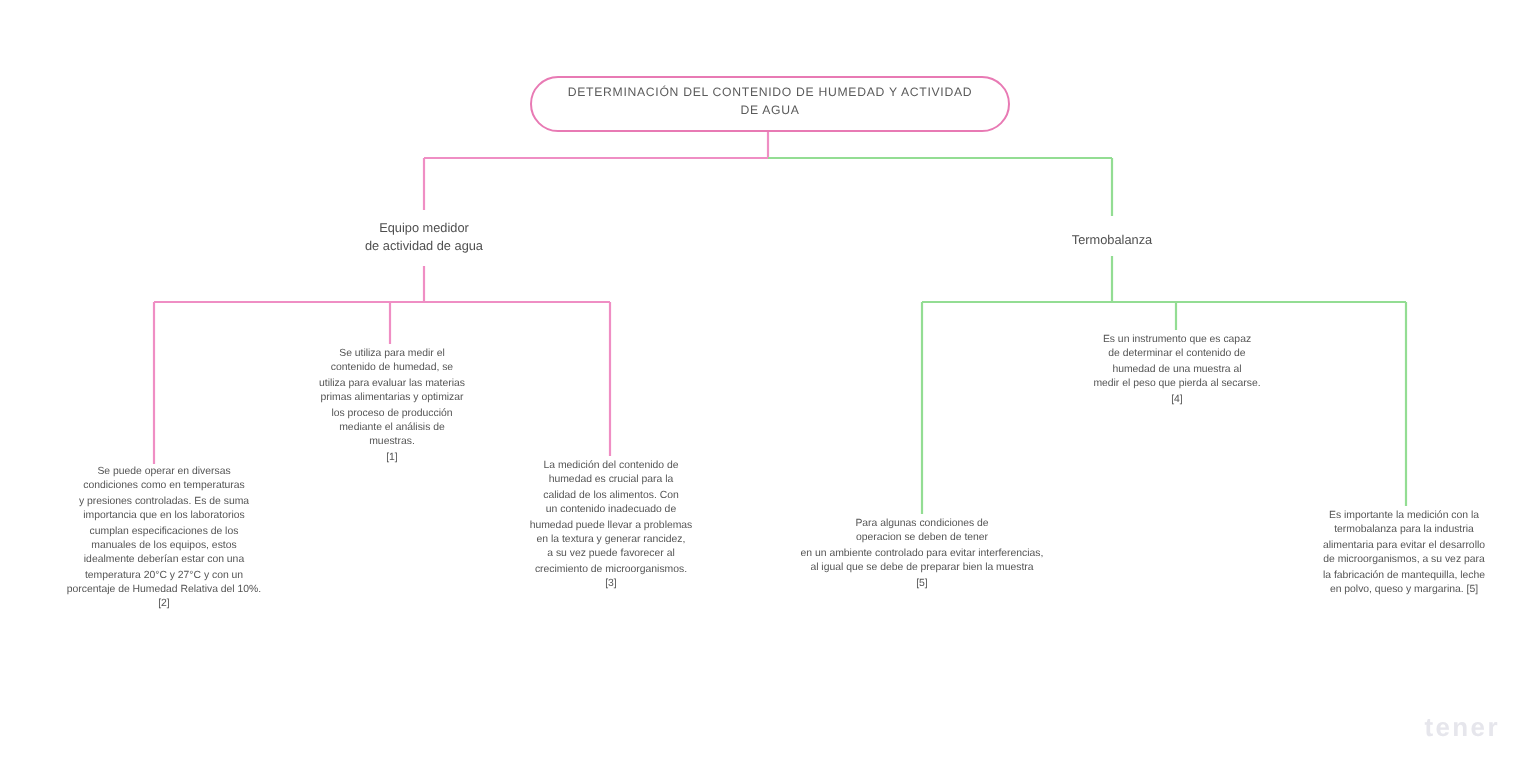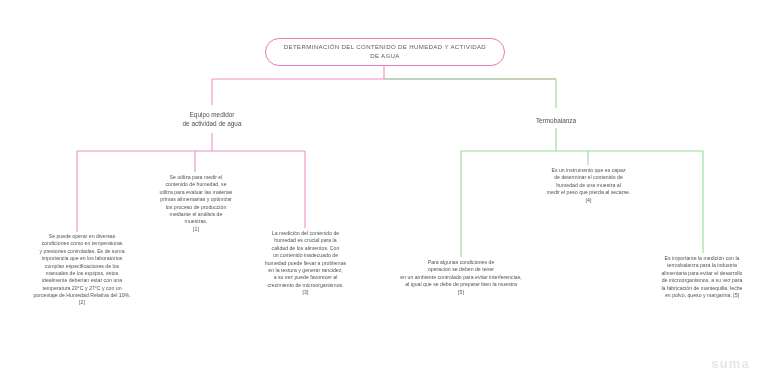--- a/index.html
+++ b/index.html
@@ -172,15 +172,15 @@
 
   <div class="node leaf-node" style="left:640px; top:255px; width:124px; height:56px;">
     <span>Es importante la medición con la
 termobalanza para la industria
 alimentaria para evitar el desarrollo
 de microorganismos, a su vez para
 la fabricación de mantequilla, leche
 en polvo, queso y margarina. [5]</span>
   </div>
 
-  <div id="watermark">suma</div>
+  <div id="watermark">tener</div>
 
 </div>
 
 </body></html>

